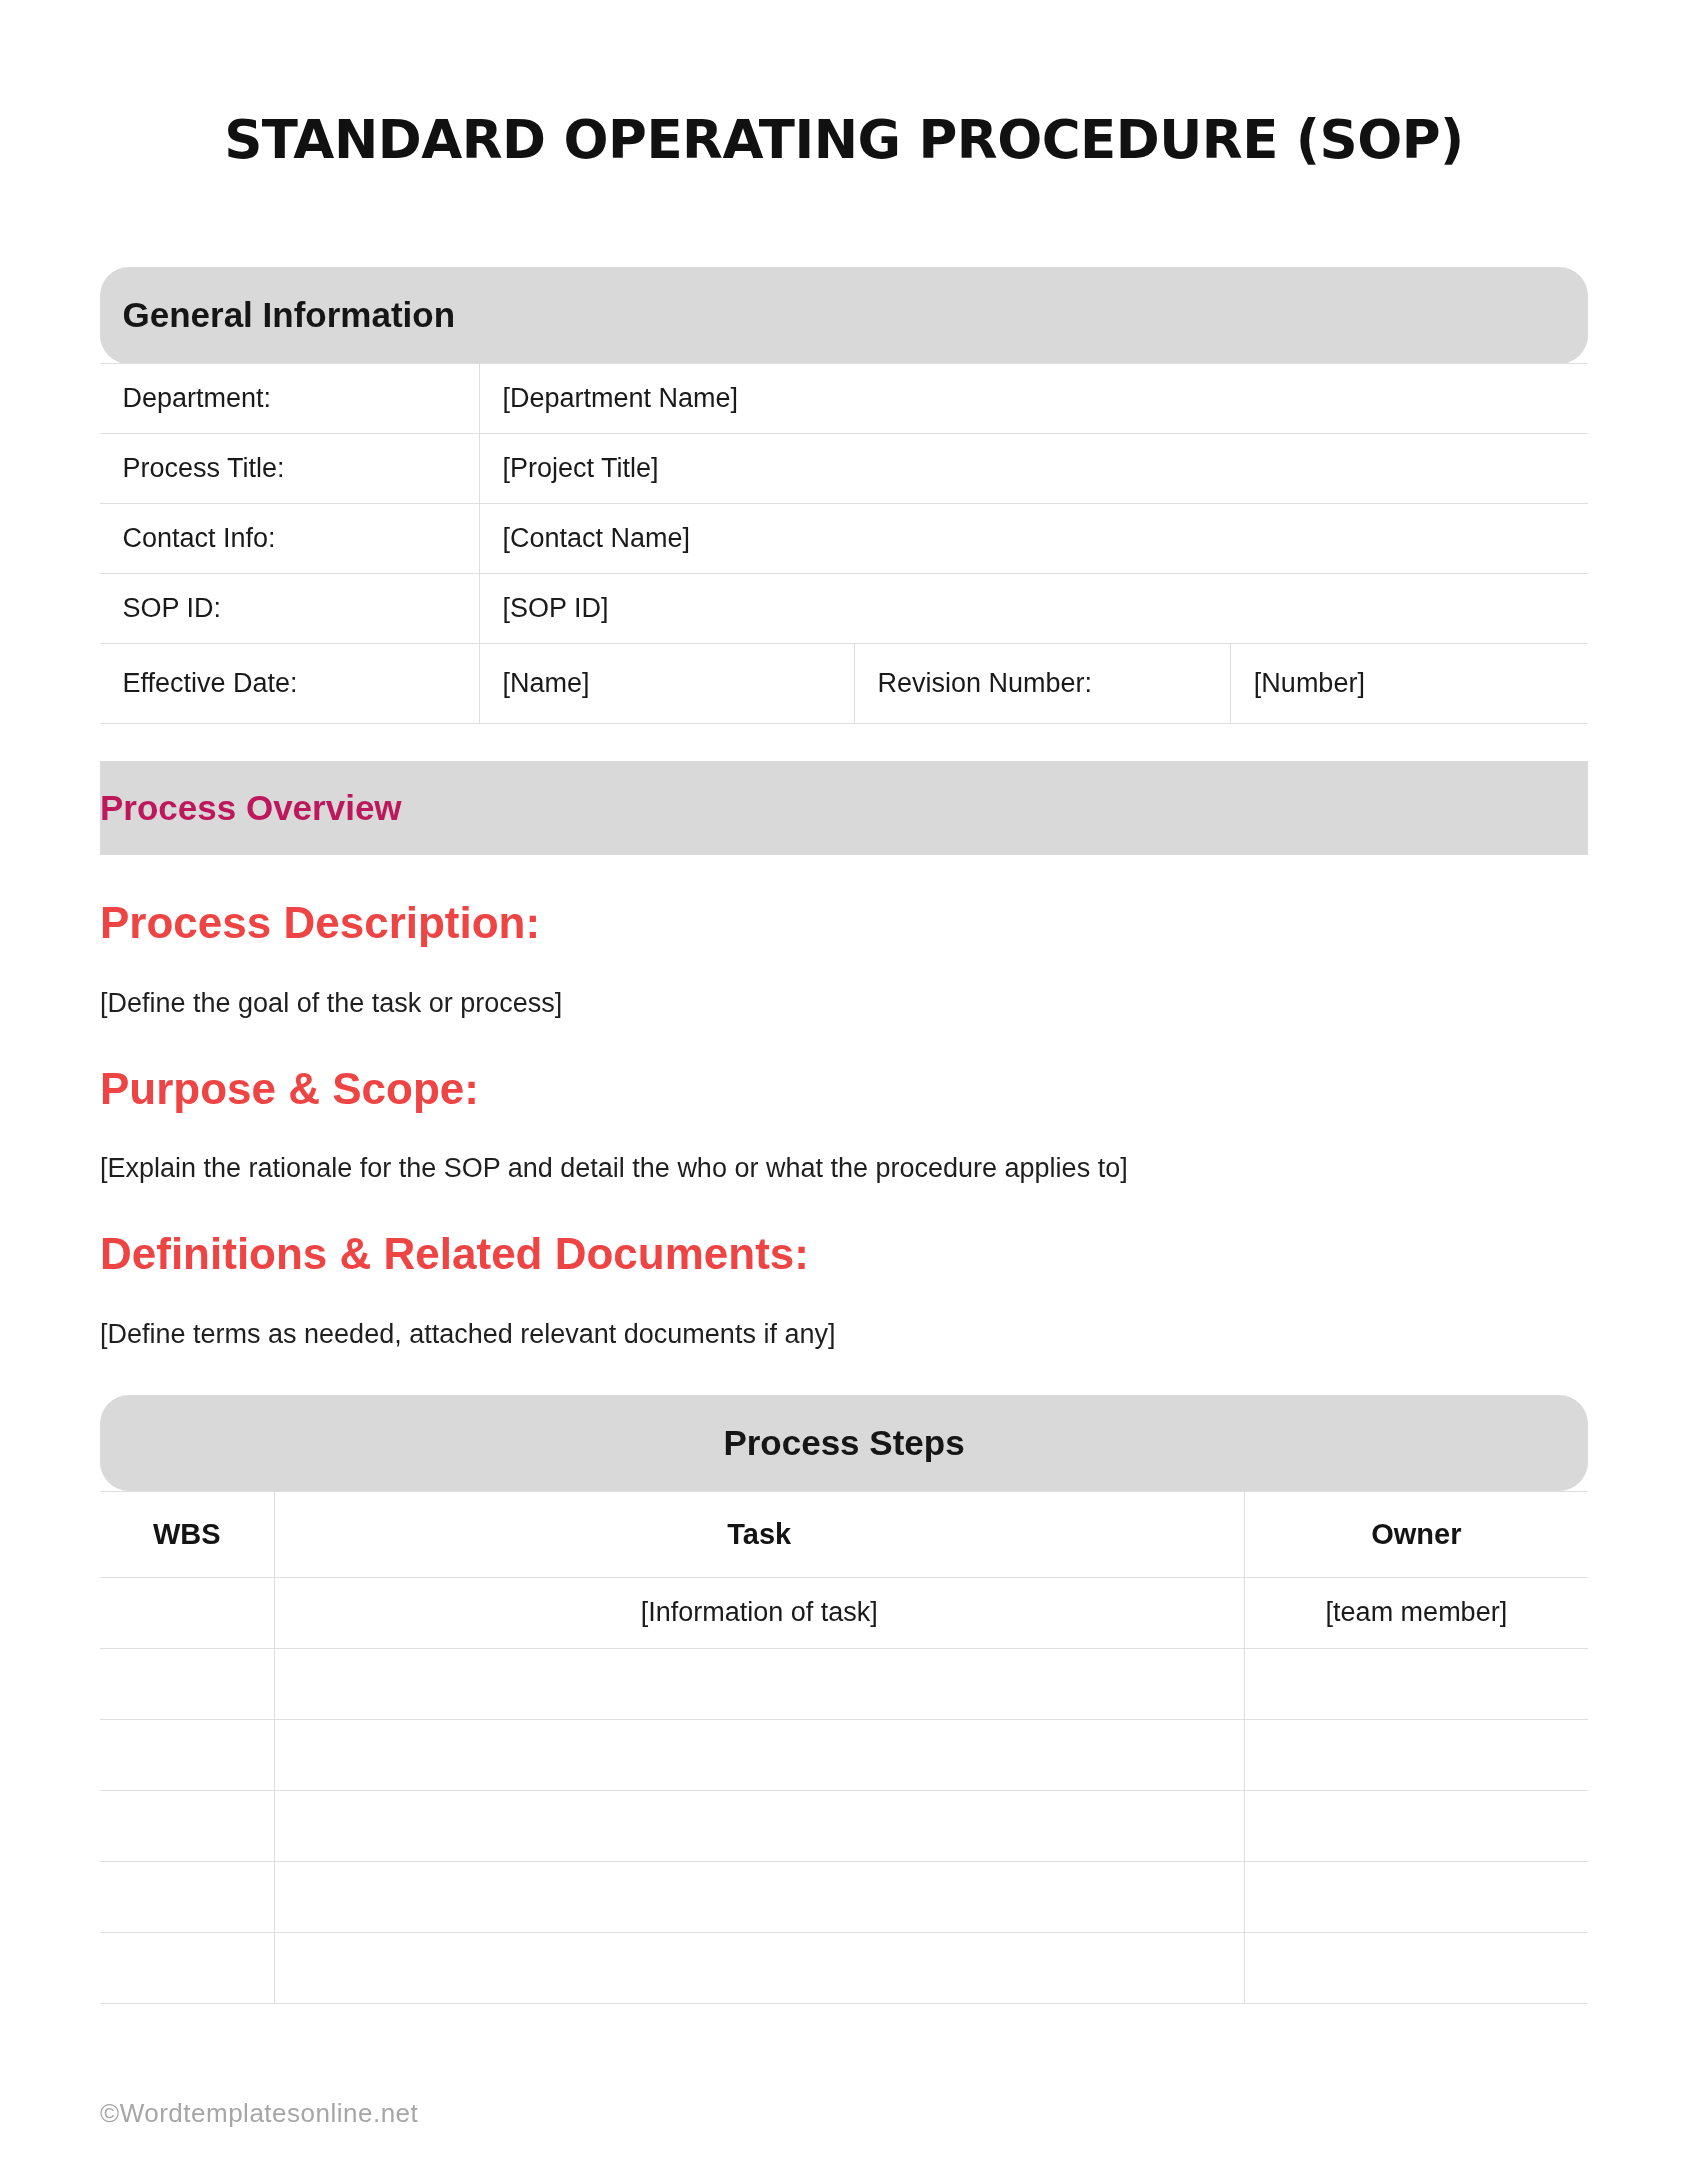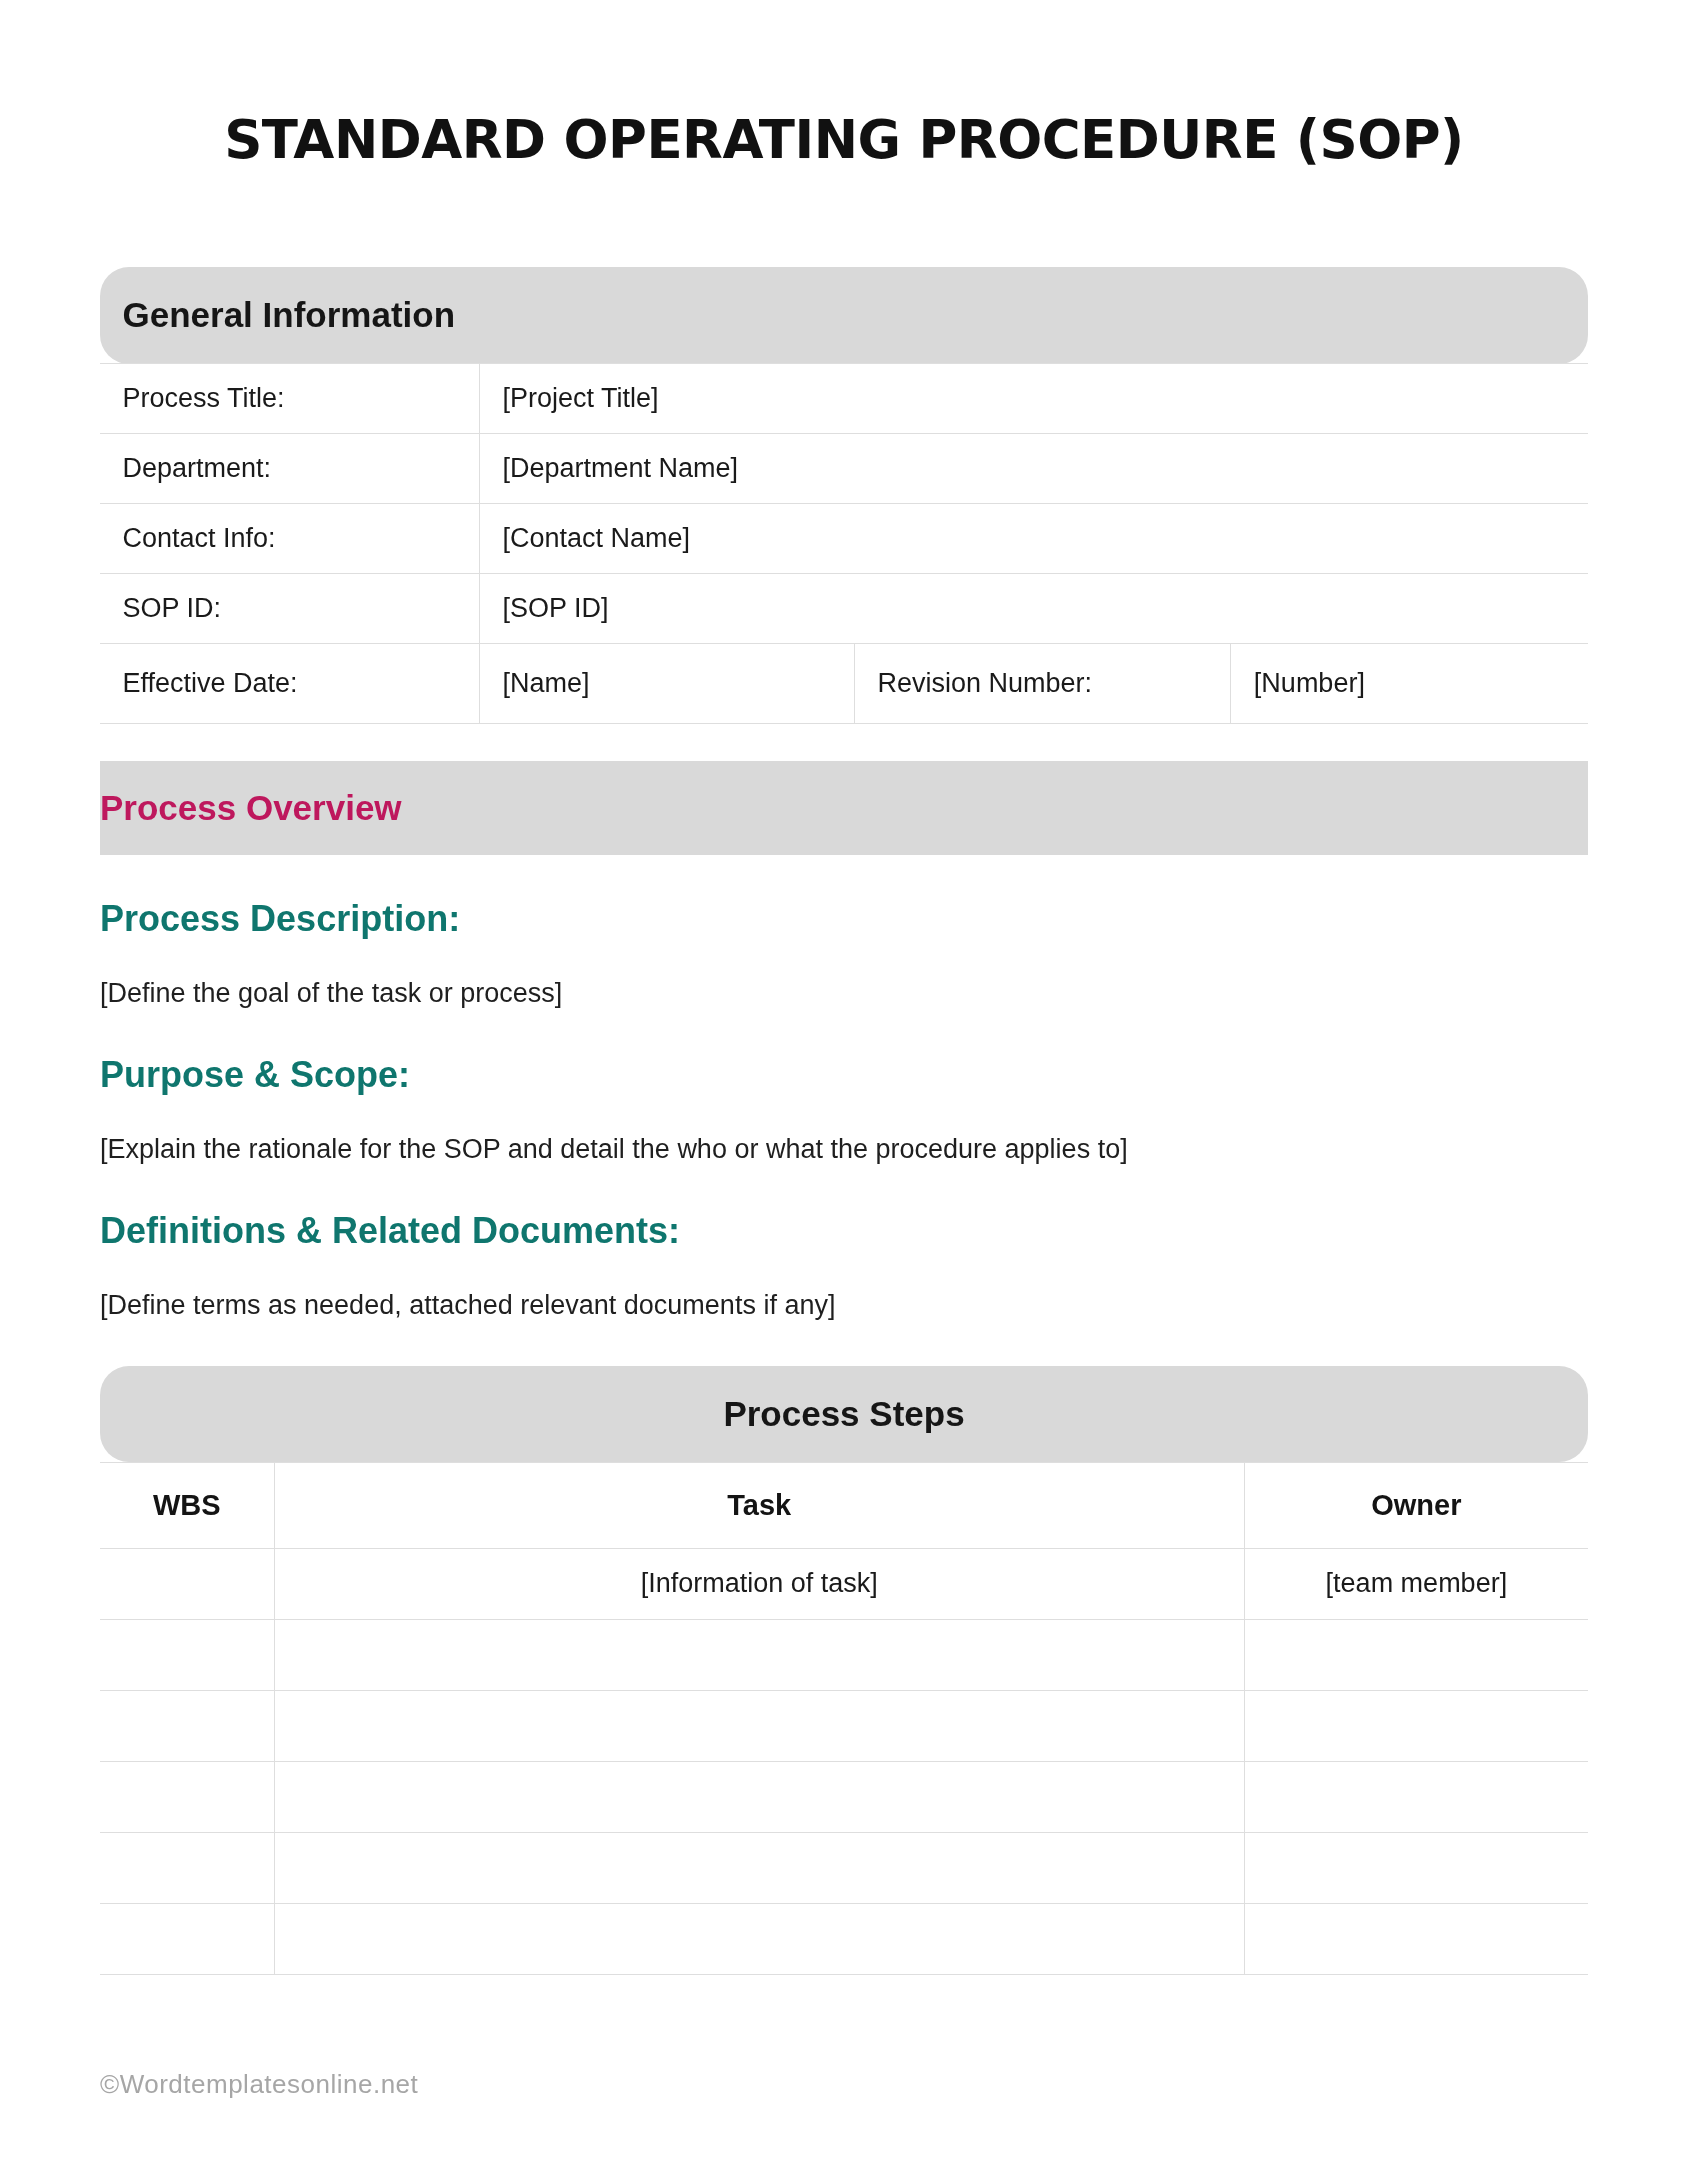--- a/index.html
+++ b/index.html
@@ -62,24 +62,24 @@
     display: flex;
     align-items: center;
     justify-content: flex-start;
     font-size: 35px;
     font-weight: bold;
     color: #be185d;
   }
 
   .sub-heading {
     margin: 42px 0 0 0;
-    font-size: 36px;
+    font-size: 44px;
     font-weight: bold;
     line-height: 1.2;
-    color: #0f766e;
+    color: #ef4444;
   }
   .placeholder-line {
     margin: 37px 0 0 0;
     font-size: 27px;
     line-height: 1.25;
     color: #1f1f1f;
   }
 
   .ps { margin-top: 43px; }
   .ps tr.banner-row td { text-align: center; }
@@ -112,26 +112,26 @@
         <col style="width:25.5%">
           <col style="width:25.2%">
           <col style="width:25.3%">
           <col style="width:24%">
       </colgroup>
       <tbody>
         <tr class="banner-row">
           <td colspan="4">General Information</td>
         </tr>
         <tr>
+          <td>Department:</td>
+          <td colspan="3">[Department Name]</td>
+        </tr>
+        <tr>
           <td>Process Title:</td>
           <td colspan="3">[Project Title]</td>
-        </tr>
-        <tr>
-          <td>Department:</td>
-          <td colspan="3">[Department Name]</td>
         </tr>
         <tr>
           <td>Contact Info:</td>
           <td colspan="3">[Contact Name]</td>
         </tr>
         <tr>
           <td>SOP ID:</td>
           <td colspan="3">[SOP ID]</td>
         </tr>
         <tr class="last-row">

